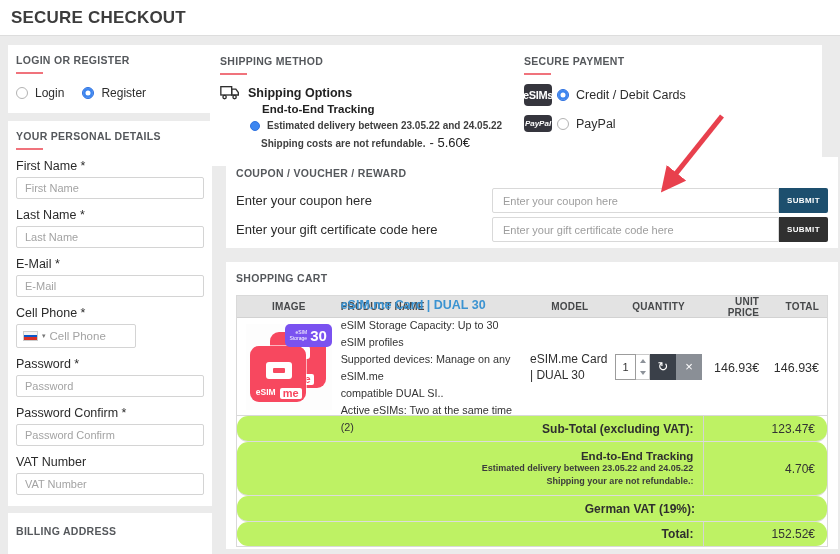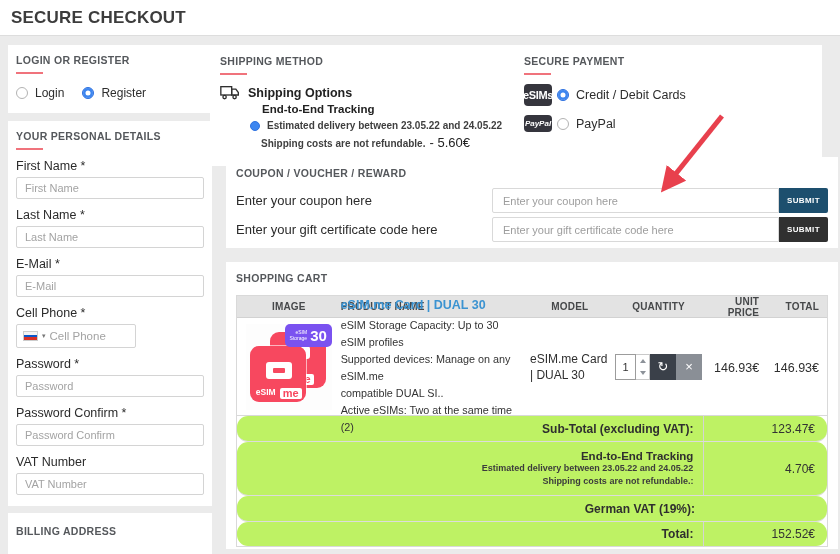--- a/index.html
+++ b/index.html
@@ -321,21 +321,21 @@
     </div>
 
     <div class="totrow h26">
       <div class="tot-label">Sub-Total (excluding VAT):</div>
       <div class="tot-value">123.47€</div>
     </div>
     <div class="totrow h54">
       <div class="tot-label">
         <div style="font-size:11.5px;">End-to-End Tracking</div>
         <div class="tot-sub">Estimated delivery between 23.05.22 and 24.05.22</div>
-        <div class="tot-sub">Shipping costs are not refundable.:</div>
+        <div class="tot-sub">Shipping your are not refundable.:</div>
       </div>
       <div class="tot-value">4.70€</div>
     </div>
     <div class="totrow h26">
       <div class="tot-label">German VAT (19%):</div>
     </div>
     <div class="totrow h24">
       <div class="tot-label">Total:</div>
       <div class="tot-value">152.52€</div>
     </div>

